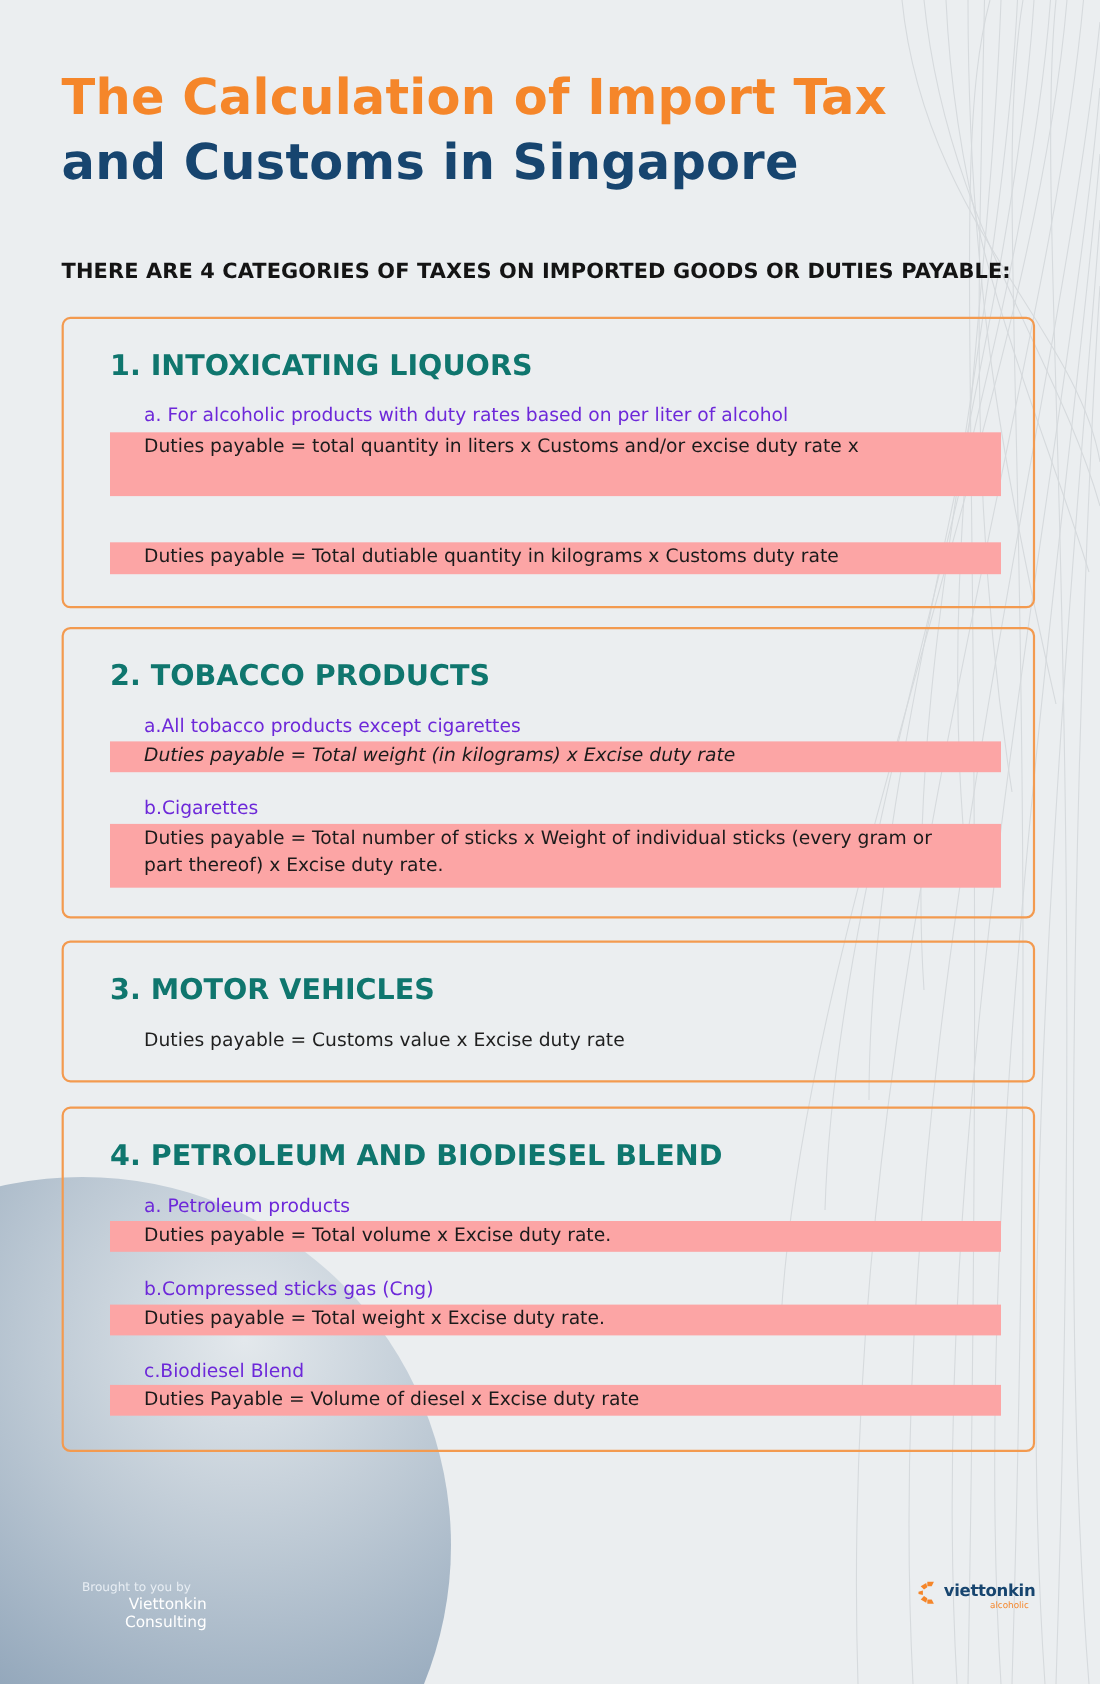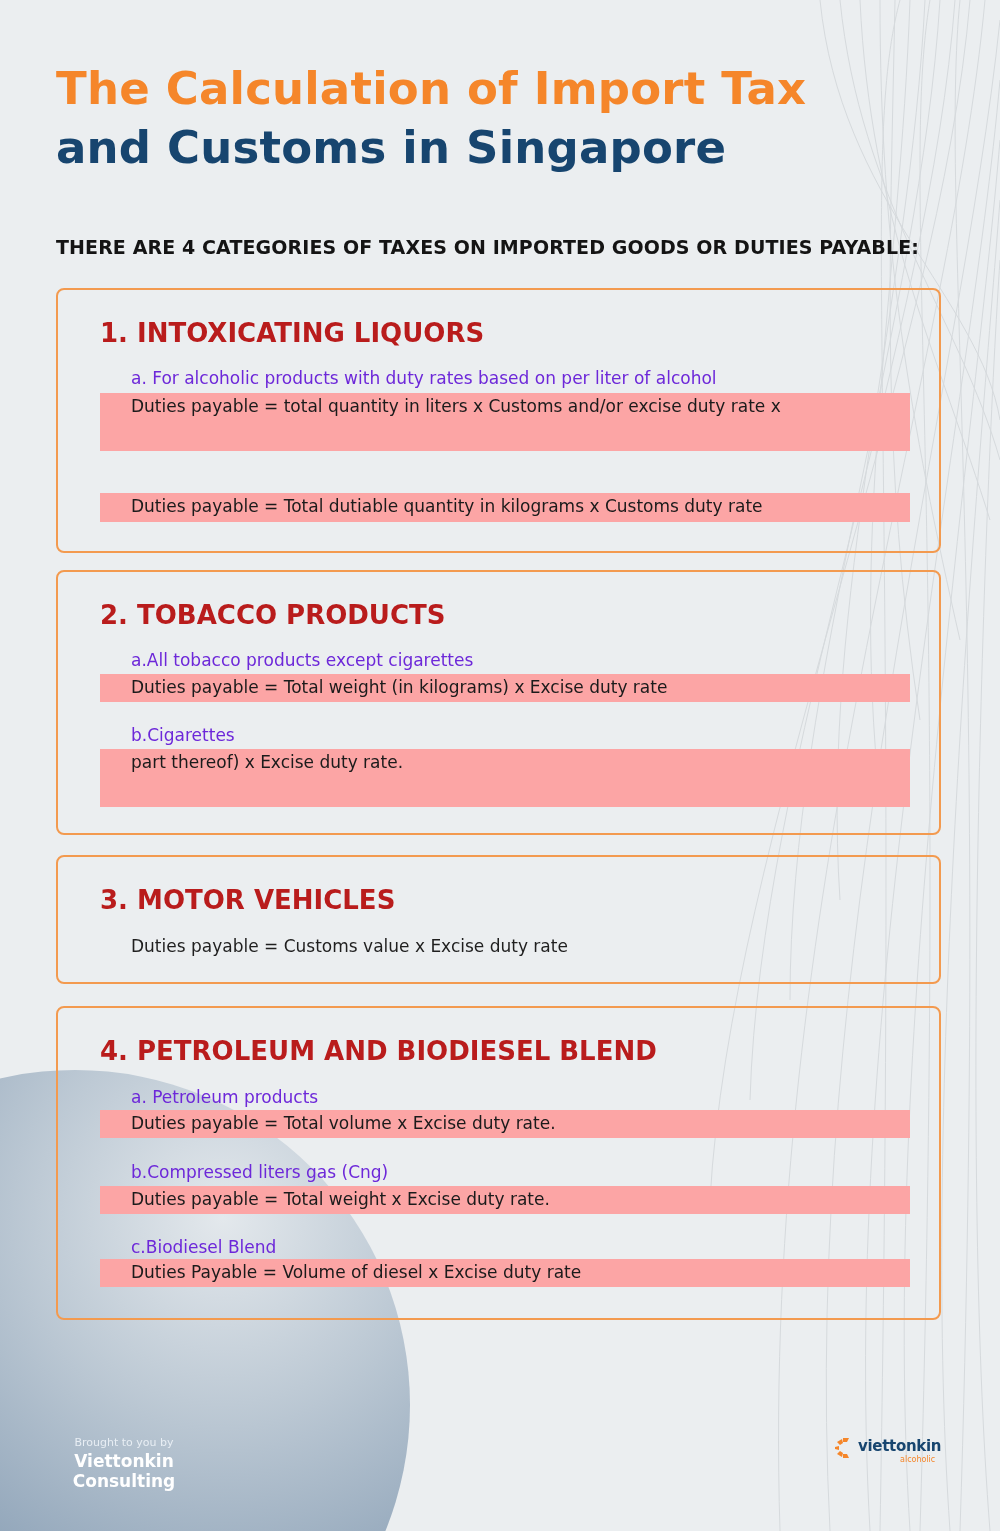--- a/index.html
+++ b/index.html
@@ -16,30 +16,30 @@
       opacity: 0.95;
     }
     .title { position: absolute; left: 56px; font-weight: bold; font-size: 45px; letter-spacing: 0.2px; white-space: nowrap; }
     .title.l1 { top: 62px; color: #f5862a; }
     .title.l2 { top: 121px; color: #17456f; }
     .subtitle { position: absolute; left: 56px; top: 236px; font-size: 19px; font-weight: bold; color: #141414; letter-spacing: 0.1px; white-space: nowrap; }
     .card {
       position: absolute; left: 56px; width: 885px;
       border: 2px solid #f39a4f; border-radius: 8px; box-sizing: border-box;
     }
-    .card-title { position: absolute; left: 42px; font-size: 26px; font-weight: bold; color: #b91c1c; white-space: nowrap; }
+    .card-title { position: absolute; left: 42px; font-size: 26px; font-weight: bold; color: #0f766e; white-space: nowrap; }
     .label { position: absolute; left: 73px; font-size: 17px; color: #6d28d9; white-space: nowrap; }
     .formula {
       position: absolute; left: 42px; width: 810px; background: #fca5a5; box-sizing: border-box;
       padding: 1px 0 0 31px; font-size: 17px; line-height: 25px; color: #1b1b1b;
     }
     .plain { position: absolute; left: 73px; font-size: 17px; color: #1f1f1f; white-space: nowrap; }
     .credit { position: absolute; left: 60px; top: 1436px; text-align: center; width: 128px; color: #e8eef4; }
     .credit .sm { font-size: 11px; display: block; }
-    .credit .bd { font-size: 17px; font-weight: bold; display: block; margin-top: 2px; color: #ffffff; }
+    .credit .bd { font-size: 14px; font-weight: normal; display: block; margin-top: 2px; color: #ffffff; text-align: right; }
     .logo { position: absolute; left: 834px; top: 1435px; width: 120px; height: 30px; }
     .logo .mark { position: absolute; left: 0; top: 2px; width: 22px; height: 22px; }
     .logo .name { position: absolute; left: 24px; top: 2px; font-size: 15px; font-weight: bold; color: #17456f; letter-spacing: -0.3px; }
     .logo .tag { position: absolute; left: 66px; top: 20px; font-size: 8px; color: #f5862a; }
   </style>
 </head>
 <body>
 
 <div class="bg-circle"></div>
 <svg class="bg-lines" viewBox="0 0 1000 1531">
@@ -77,41 +77,42 @@
     <div>Duties payable = total quantity in liters x Customs and/or excise duty rate x</div>
   </div>
   <div class="formula" style="top:203px;height:29px;">
     <div>Duties payable = Total dutiable quantity in kilograms x Customs duty rate</div>
   </div>
 </div>
 
 <div class="card" style="top:570px;height:265px;">
   <div class="card-title" style="top:28px;">2. TOBACCO PRODUCTS</div>
   <div class="label" style="top:78px;">a.All tobacco products except cigarettes</div>
-  <div class="formula" style="top:102px;height:28px;">
+  <div class="formula" style="top:102px;height:28px;font-style:italic;">
     <div>Duties payable = Total weight (in kilograms) x Excise duty rate</div>
   </div>
   <div class="label" style="top:153px;">b.Cigarettes</div>
   <div class="formula" style="top:177px;height:58px;">
+    <div>Duties payable = Total number of sticks x Weight of individual sticks (every gram or</div>
     <div>part thereof) x Excise duty rate.</div>
   </div>
 </div>
 
 <div class="card" style="top:855px;height:129px;">
   <div class="card-title" style="top:28px;">3. MOTOR VEHICLES</div>
   <div class="plain" style="top:79px;">Duties payable = Customs value x Excise duty rate</div>
 </div>
 
 <div class="card" style="top:1006px;height:314px;">
   <div class="card-title" style="top:28px;">4. PETROLEUM AND BIODIESEL BLEND</div>
   <div class="label" style="top:79px;">a. Petroleum products</div>
   <div class="formula" style="top:102px;height:28px;">
     <div>Duties payable = Total volume x Excise duty rate.</div>
   </div>
-  <div class="label" style="top:154px;">b.Compressed liters gas (Cng)</div>
+  <div class="label" style="top:154px;">b.Compressed sticks gas (Cng)</div>
   <div class="formula" style="top:178px;height:28px;">
     <div>Duties payable = Total weight x Excise duty rate.</div>
   </div>
   <div class="label" style="top:229px;">c.Biodiesel Blend</div>
   <div class="formula" style="top:251px;height:28px;">
     <div>Duties Payable = Volume of diesel x Excise duty rate</div>
   </div>
 </div>
 
 <div class="credit">

